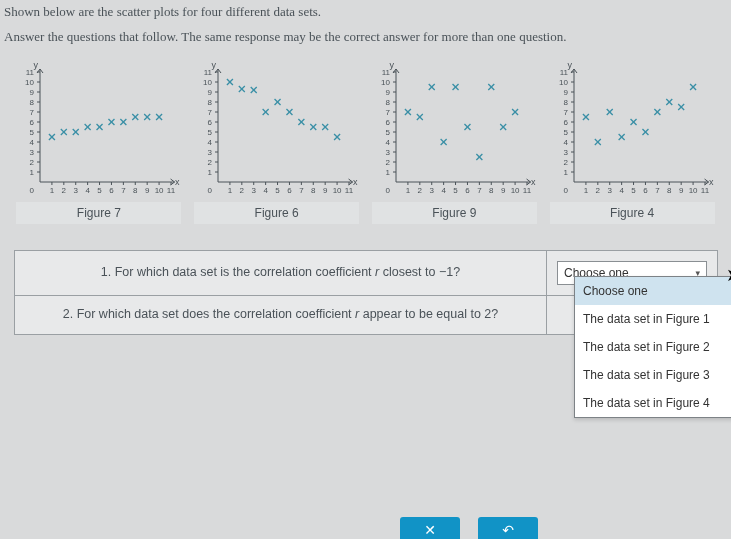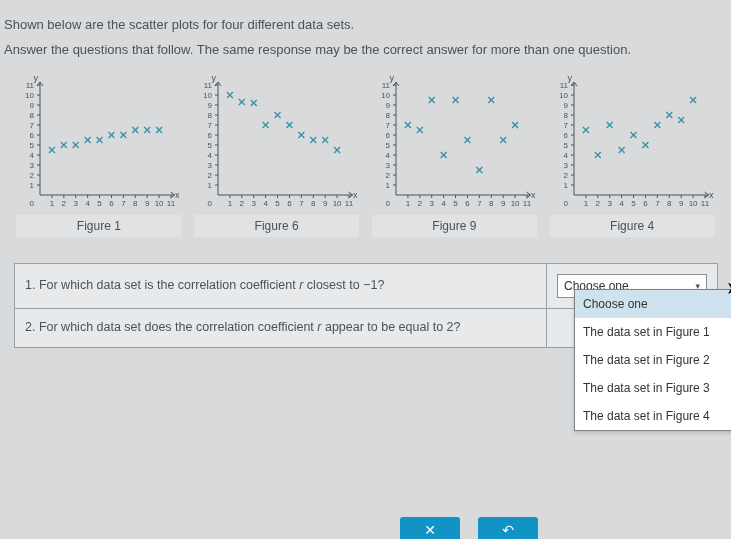--- a/index.html
+++ b/index.html
@@ -7,22 +7,23 @@
     font-family: Arial, Helvetica, sans-serif;
     background: #d9dadb;
     width: 731px;
     height: 539px;
     overflow: hidden;
     font-size: 13px;
     color: #4a5258;
     position: relative;
   }
   .instructions {
-    padding: 15px 4px 8px 4px;
+    padding: 2px 4px 8px 4px;
     line-height: 1.6;
+    font-family: Liberation Serif, serif;
   }
   .instructions p { margin-bottom: 4px; }
   .charts-row {
     display: flex;
     justify-content: space-around;
     padding: 0 10px;
     margin-bottom: 8px;
   }
   .chart-cell { text-align: center; }
   .caption-bar {
@@ -48,21 +49,21 @@
     width: 704px;
   }
   table.qt td {
     border: 1px solid #9a9fa3;
     padding: 10px 10px;
     vertical-align: middle;
     color: #4a5258;
     font-size: 12.5px;
     line-height: 1.4;
   }
-  table.qt td.qcol { width: 544px; }
+  table.qt td.qcol { width: 544px; text-align: center; }
   table.qt td.acol { width: 160px; }
   .select-box {
     width: 150px;
     padding: 3px 6px;
     background: #fff;
     border: 1px solid #8a8f93;
     font-size: 12px;
     color: #333;
     display: inline-flex;
     justify-content: space-between;
@@ -201,21 +202,21 @@
         <line x1="92.45454545454545" y1="65" x2="98.45454545454545" y2="59" stroke="#3a8fa6" stroke-width="1.3"></line>
         <line x1="104.36363636363636" y1="59" x2="110.36363636363636" y2="65" stroke="#3a8fa6" stroke-width="1.3"></line>
         <line x1="104.36363636363636" y1="65" x2="110.36363636363636" y2="59" stroke="#3a8fa6" stroke-width="1.3"></line>
         <line x1="116.27272727272727" y1="54" x2="122.27272727272727" y2="60" stroke="#3a8fa6" stroke-width="1.3"></line>
         <line x1="116.27272727272727" y1="60" x2="122.27272727272727" y2="54" stroke="#3a8fa6" stroke-width="1.3"></line>
         <line x1="128.1818181818182" y1="54" x2="134.1818181818182" y2="60" stroke="#3a8fa6" stroke-width="1.3"></line>
         <line x1="128.1818181818182" y1="60" x2="134.1818181818182" y2="54" stroke="#3a8fa6" stroke-width="1.3"></line>
         <line x1="140.09090909090907" y1="54" x2="146.09090909090907" y2="60" stroke="#3a8fa6" stroke-width="1.3"></line>
         <line x1="140.09090909090907" y1="60" x2="146.09090909090907" y2="54" stroke="#3a8fa6" stroke-width="1.3"></line>
       </svg>
-    <div class="caption-bar">Figure 1</div>
+    <div class="caption-bar">Figure 7</div>
   </div>
 
   <div class="chart-cell">
     <svg class="plot" width="165" height="140">
         <line x1="24" y1="122" x2="158.57272727272726" y2="122" class="axis"></line>
         <line x1="24" y1="122" x2="24" y2="9" class="axis"></line>
         <line x1="35.90909090909091" y1="122" x2="35.90909090909091" y2="125" class="tick"></line>
         <text x="35.90909090909091" y="133" text-anchor="middle" class="ticklabel">1</text>
         <line x1="47.81818181818181" y1="122" x2="47.81818181818181" y2="125" class="tick"></line>
         <text x="47.81818181818181" y="133" text-anchor="middle" class="ticklabel">2</text>

